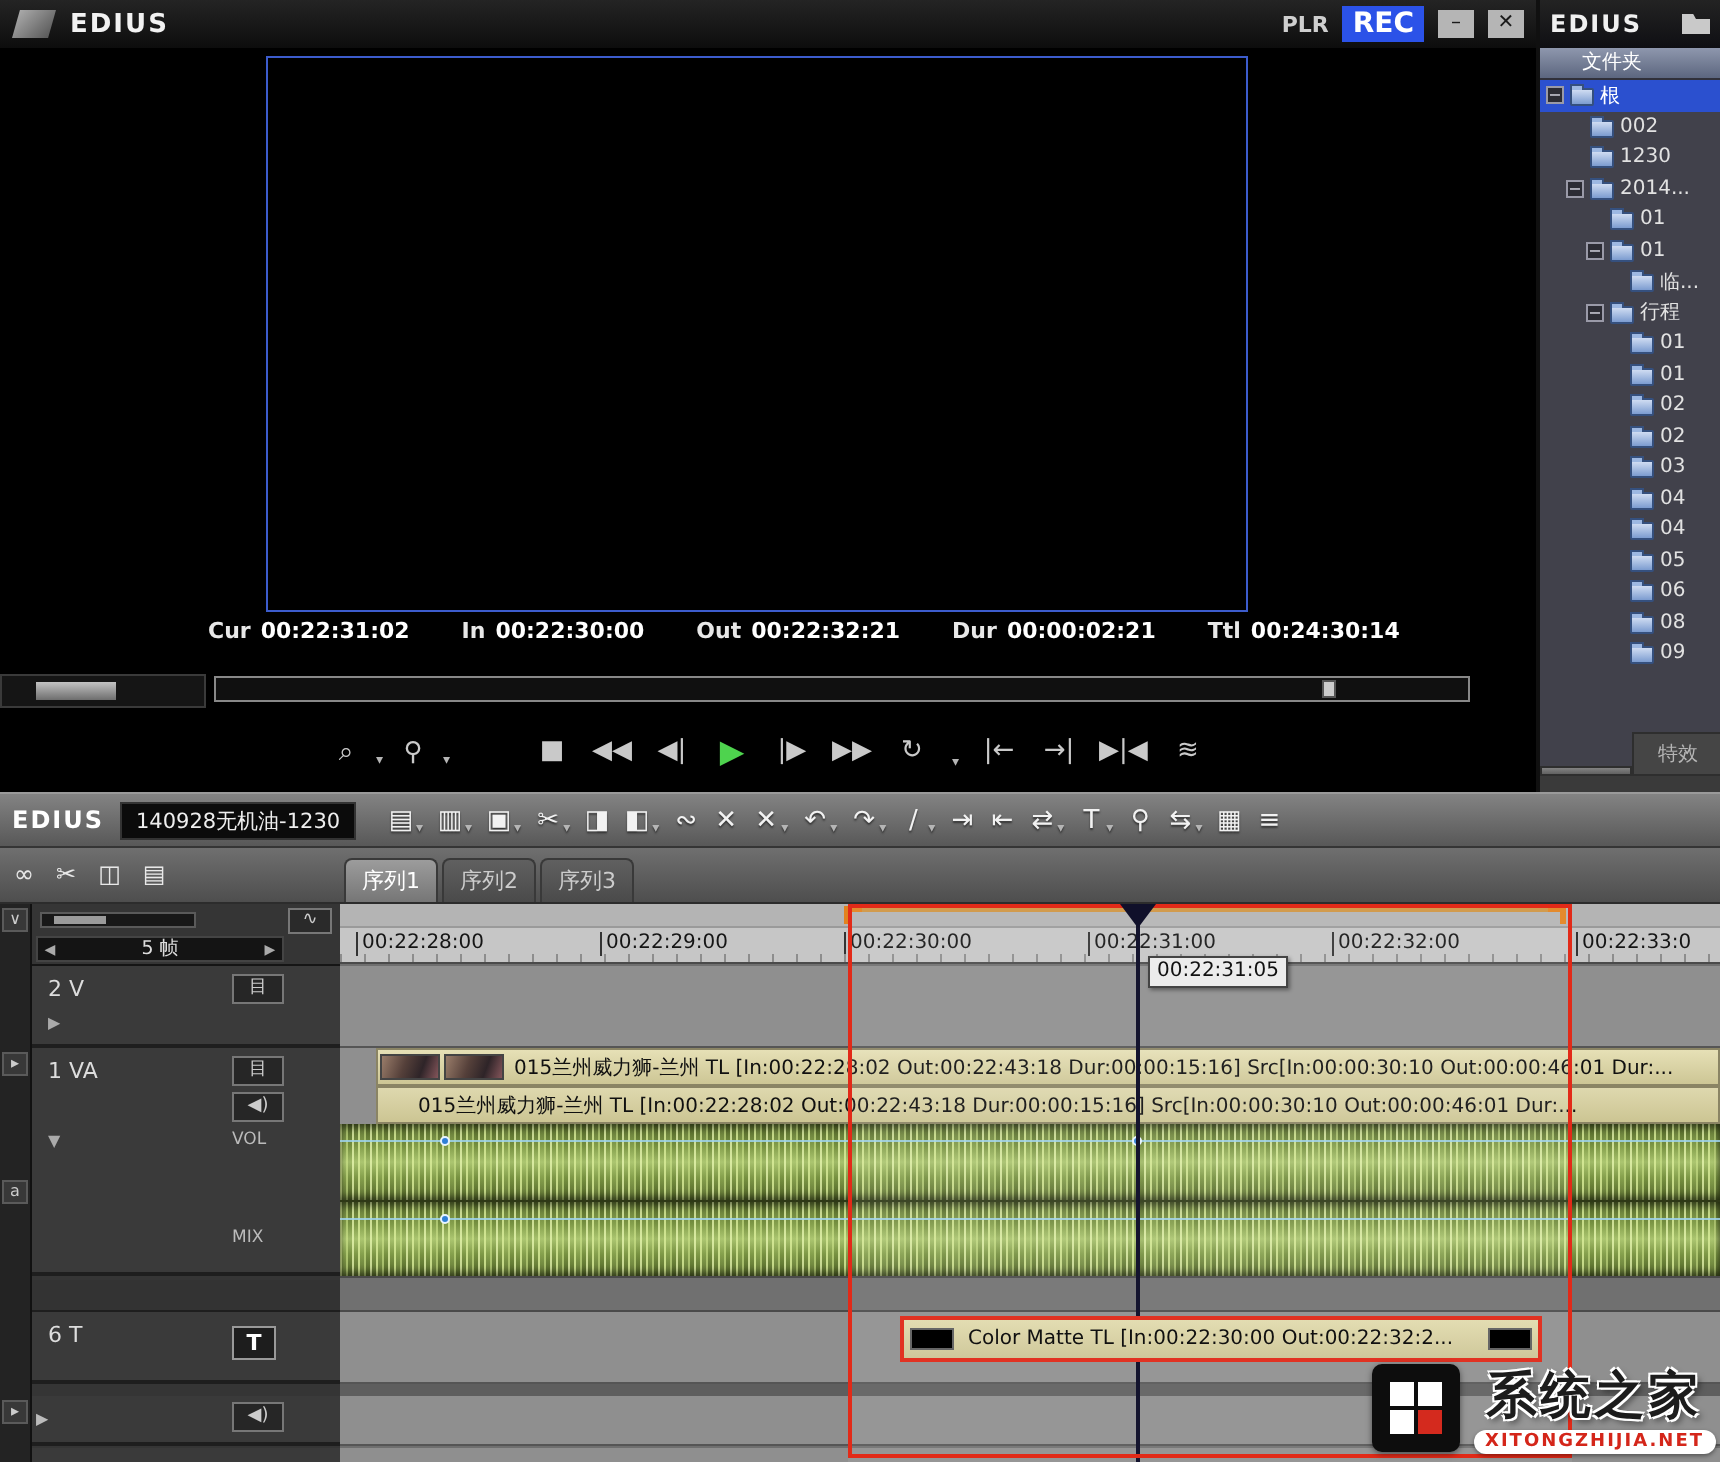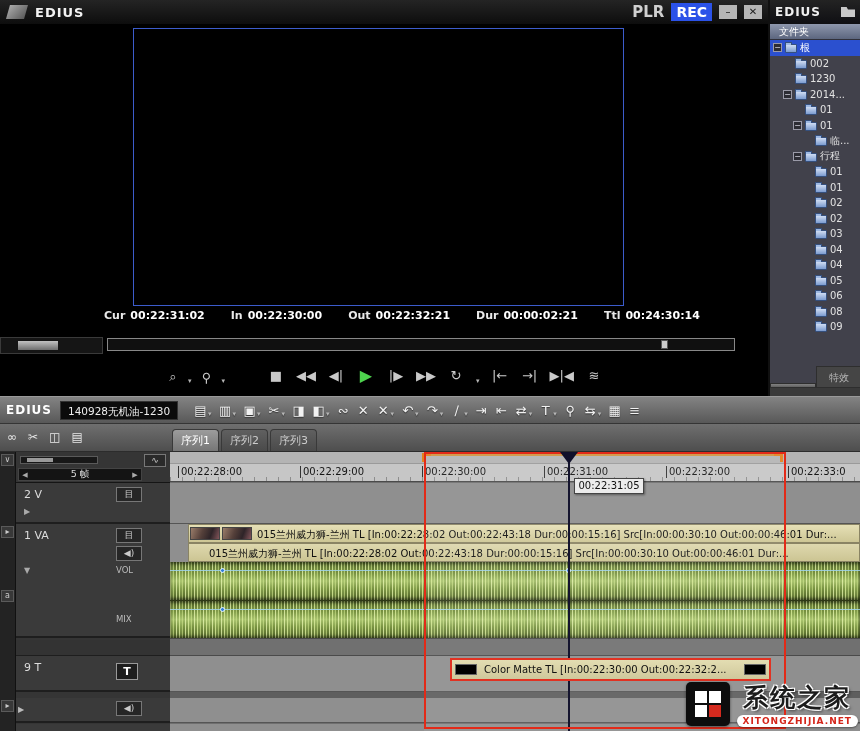--- a/index.html
+++ b/index.html
@@ -9,21 +9,21 @@
 
   
   #menubar { position:absolute; left:0; top:0; width:768px; height:24px;
     background:linear-gradient(#242424,#0d0d0d); display:flex; align-items:center; padding:0 6px; }
   #edius-logo { width:22px; height:14px; background:linear-gradient(135deg,#b5b5b5,#4e4e4e);
     clip-path:polygon(18% 0,100% 0,82% 100%,0 100%); margin-right:7px; flex:none; }
   #menubar-app { color:#f2f2f2; font-weight:bold; font-size:13px; letter-spacing:1px; margin-right:10px; }
   #menu-items { display:flex; align-items:center; }
   .menu-item { color:#d5d5d5; font-size:11.5px; padding:0 9px; cursor:default; }
   #menubar-right { margin-left:auto; display:flex; align-items:center; gap:7px; }
-  #plr-label { color:#cfcfcf; font-size:15px; font-weight:bold;margin-left:34px; }
+  #plr-label { color:#cfcfcf; font-size:11px; font-weight:bold;margin-left:34px; }
   #rec-badge { background:#2b52e8; color:#fff; font-size:14px; font-weight:bold; padding:1px 5px; }
   .win-btn { width:18px; height:14px; background:#b5b5b5; color:#1a1a1a; font-size:10px;
     line-height:13px; text-align:center; }
 
   
   #preview { position:absolute; left:0; top:24px; width:768px; height:372px; background:#000; }
   #monitor { position:absolute; left:133px; top:4px; width:491px; height:278px; background:#000;
     border:1px solid #3c5ccc; }
   #timecodes { position:absolute; left:104px; top:285px; display:flex; gap:26px; }
   .tc { display:flex; align-items:center; }
@@ -46,21 +46,21 @@
 
   
   #bin { position:absolute; left:768px; top:0; width:92px; height:396px; background:#41414b;
     border-left:2px solid #101010; }
   #bin-title { height:24px; background:linear-gradient(#232323,#0f0f13); display:flex;
     align-items:center; padding:0 5px; }
   #bin-app { color:#f0f0f0; font-weight:bold; font-size:12px; letter-spacing:1px; }
   #bin-folder-icon { margin-left:auto; width:14px; height:10px; background:#c9c9c9;
     clip-path:polygon(0 0,40% 0,50% 25%,100% 25%,100% 100%,0 100%); }
   #bin-sub { height:16px; background:linear-gradient(#8e97ad,#5c667f); color:#fff; font-size:10px;
-    line-height:15px; padding-left:9px; border-bottom:1px solid #30303a;font-family:Liberation Serif, serif; }
+    line-height:15px; padding-left:21px; border-bottom:1px solid #30303a;font-family:Liberation Serif, serif; }
   #bin-tree { position:absolute; left:0; top:40px; width:92px; height:324px; overflow:hidden; }
   .tree-row { display:flex; align-items:center; height:15.5px; gap:3px; color:#e2e2e2; font-size:10px;
     white-space:nowrap; }
   .tree-row.sel { background:#2b50cf; color:#fff; }
   .expander { width:9px; height:9px; background:#2c2c34; border:1px solid #9a9aa8; color:#dcdce8;
     font-size:8px; line-height:7px; text-align:center; flex:none; }
   .expander-spacer { width:9px; flex:none; }
   .folder-icon { width:12px; height:9px; background:linear-gradient(#cfdcf2,#7c9cd0);
     border:1px solid #35507e; border-radius:1px; flex:none; position:relative; margin-top:2px; }
   .folder-icon::before { content:""; position:absolute; left:-1px; top:-3px; width:5px; height:2px;
@@ -531,21 +531,21 @@
         <span class="eye-btn">目</span>
         <span class="speaker-btn">◀)</span>
         <span class="exp" style="top:42px;">▼</span>
         <span class="vol-label">VOL</span>
         <span class="mix-label">MIX</span>
       </div>
 
       <div class="hdr-row" id="hdr-gap"></div>
 
       <div class="hdr-row" id="hdr-t">
-        <span class="track-name">9 T</span>
+        <span class="track-name">6 T</span>
         <span class="title-btn">T</span>
       </div>
 
       <div class="hdr-row" id="hdr-a1">
         <span class="aplay">▶</span>
         <span class="aname">1 A</span>
         <span class="aspk">◀)</span>
       </div>
 
       <div class="hdr-row" id="hdr-a2">

